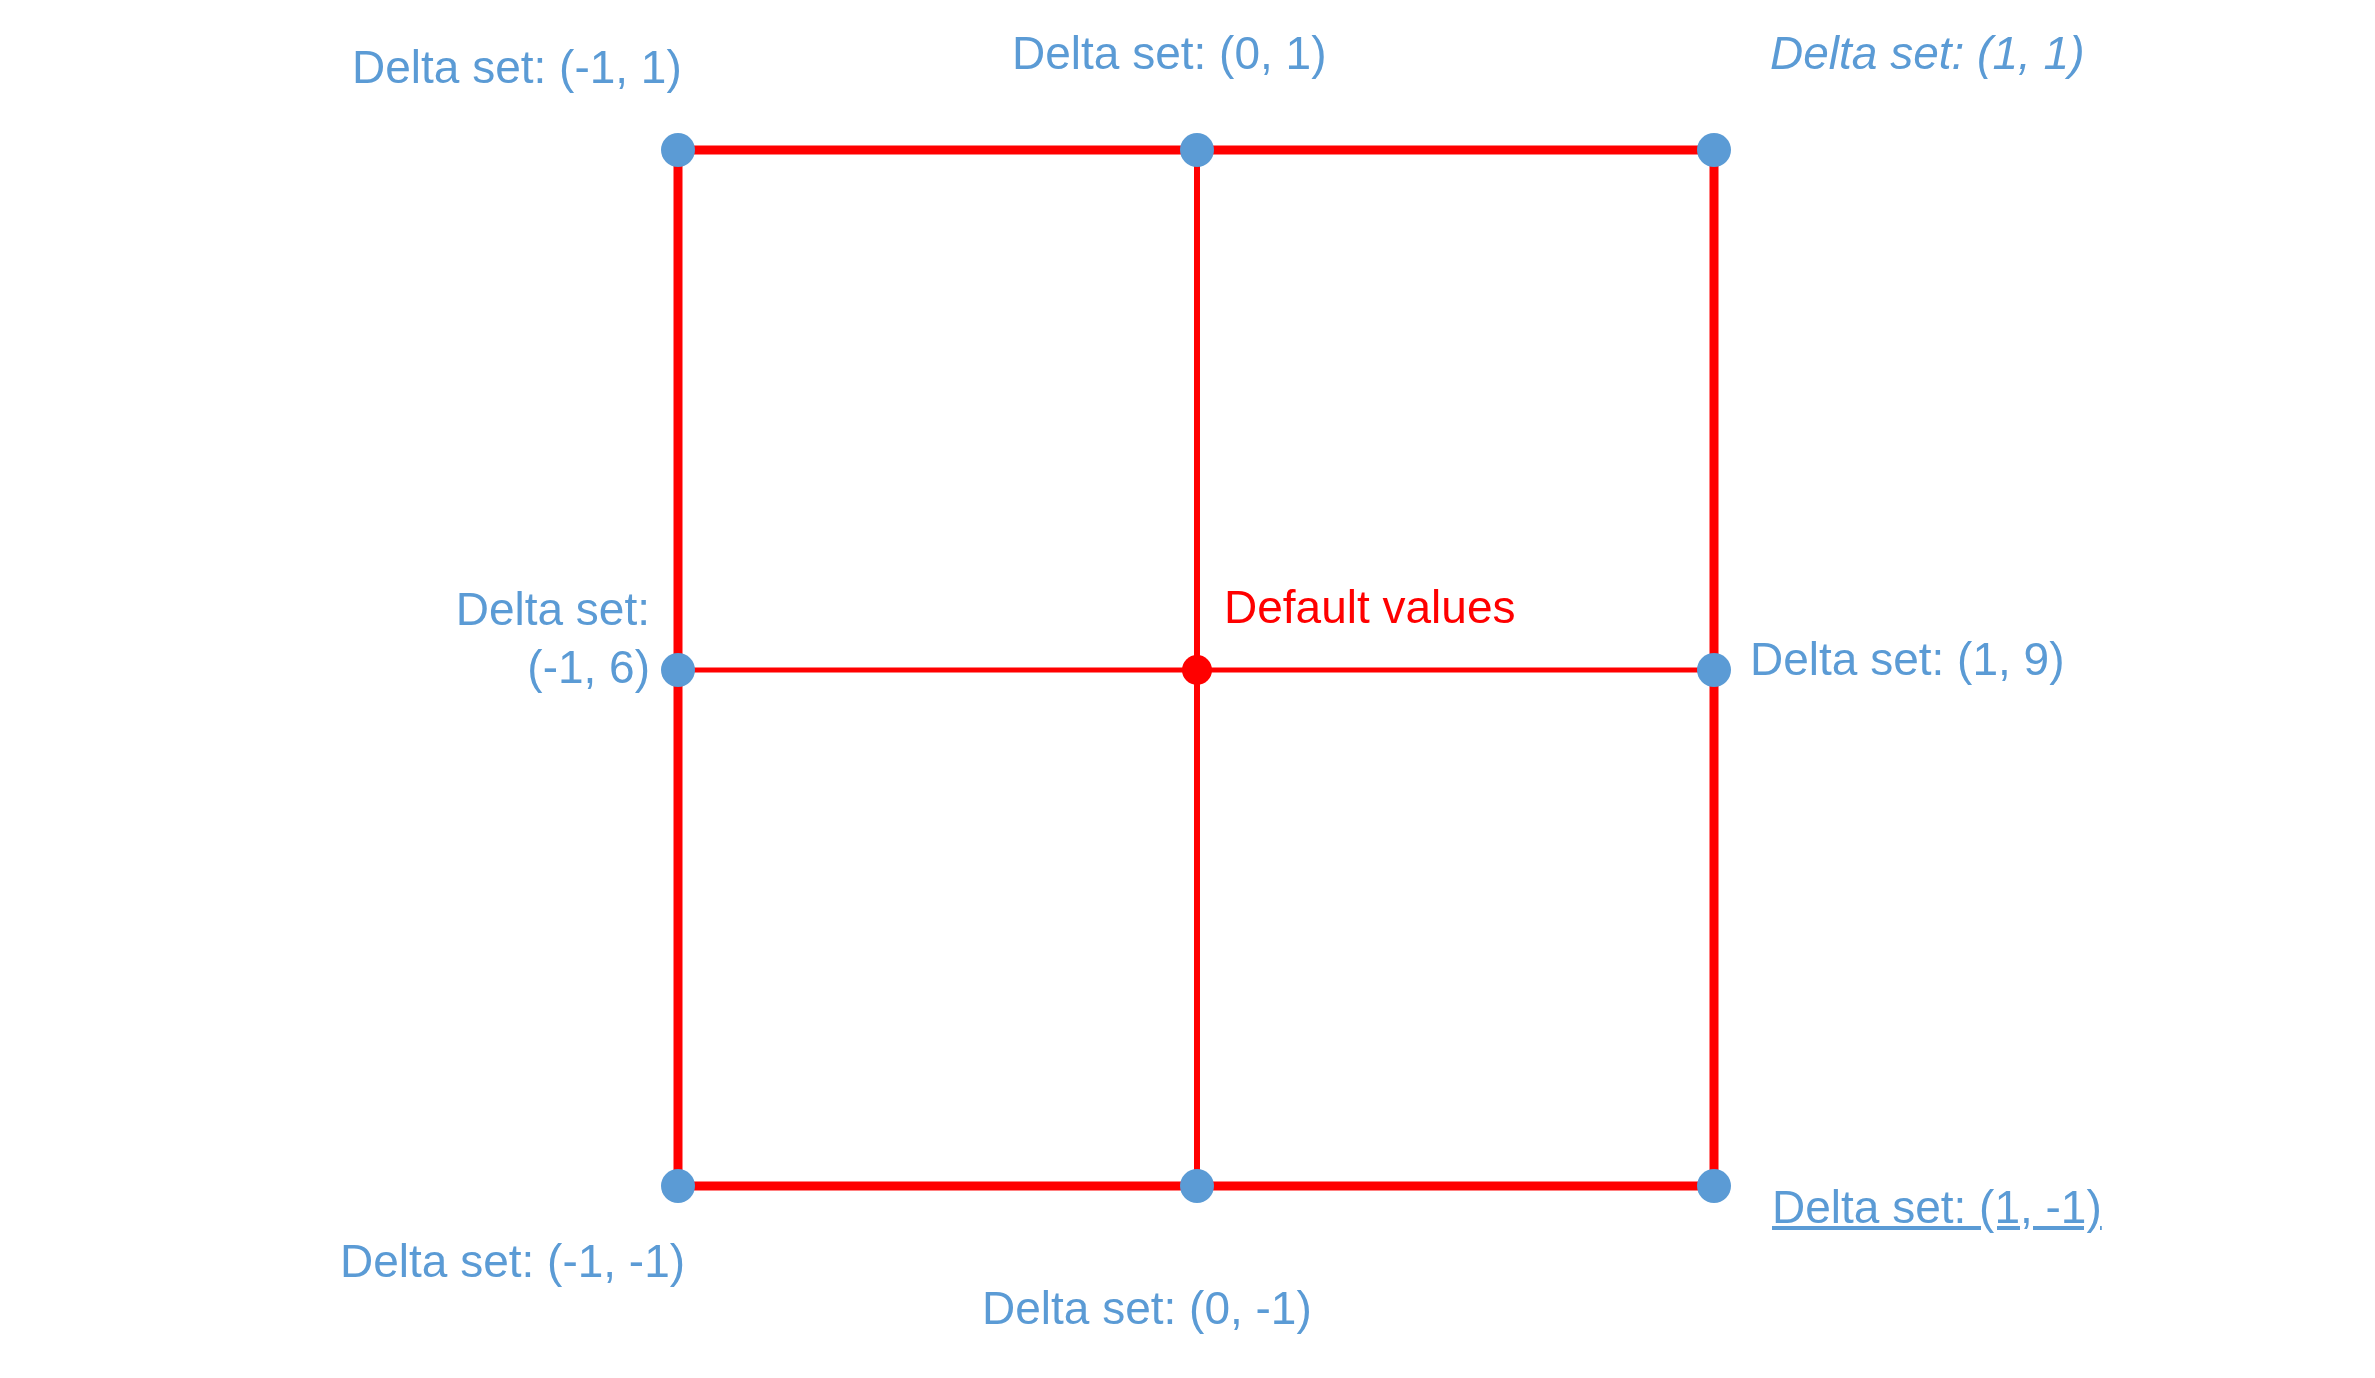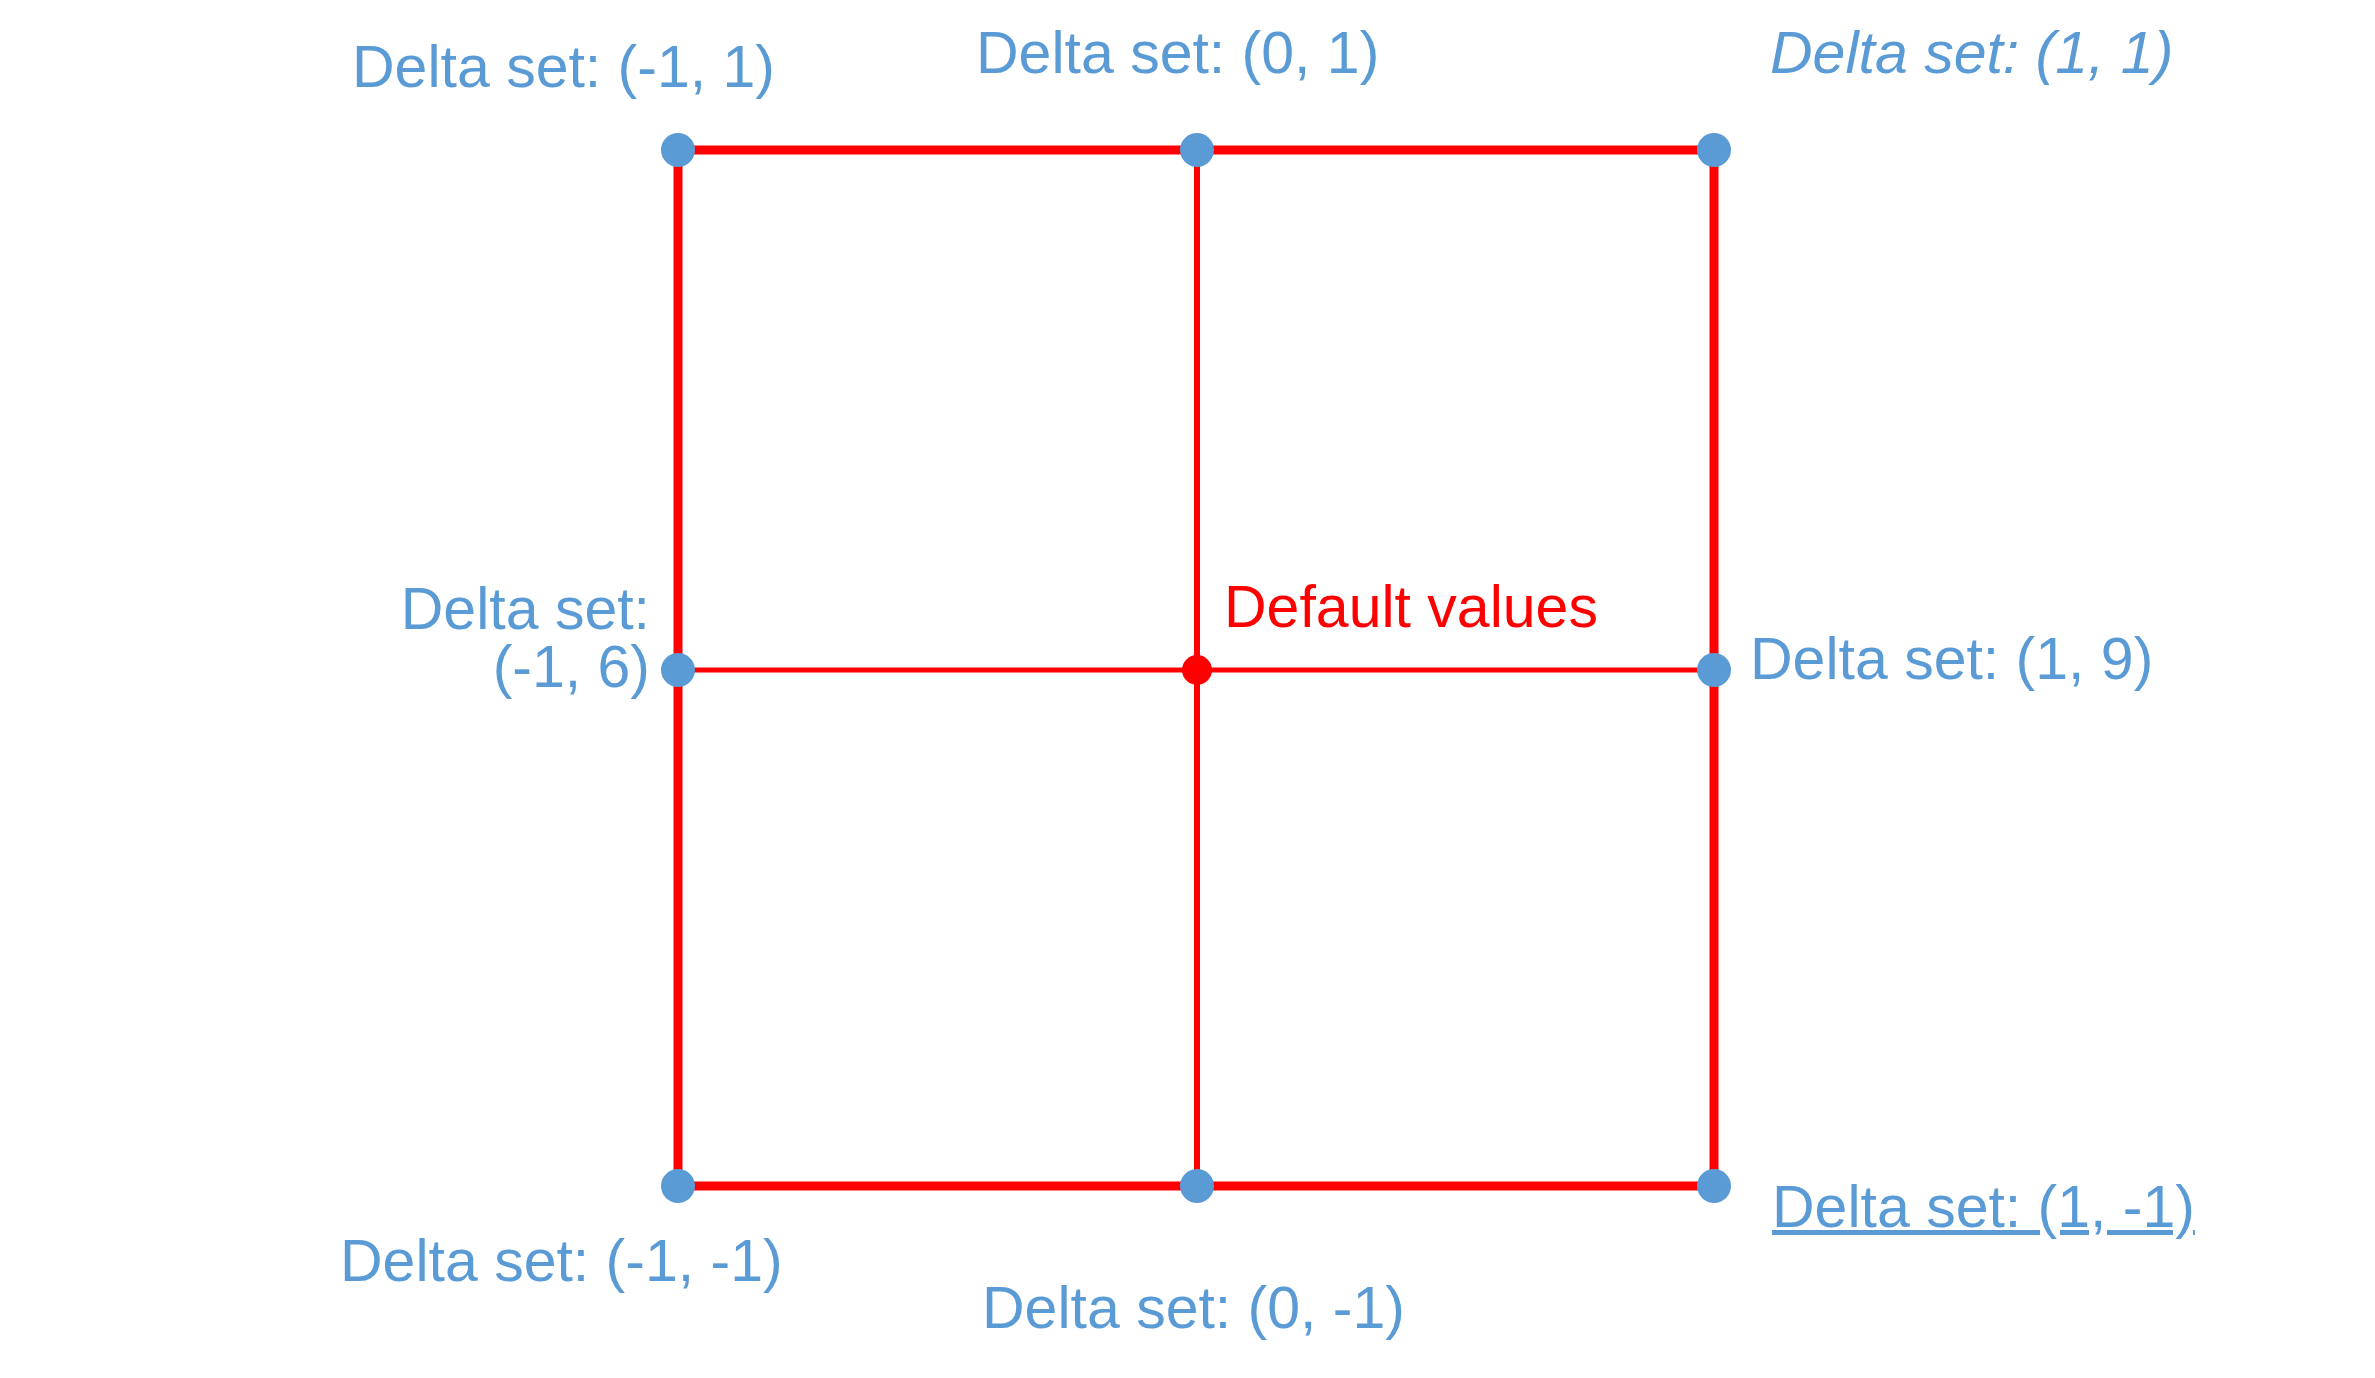--- a/index.html
+++ b/index.html
@@ -25,35 +25,35 @@
     top: 0;
     width: 2375px;
     height: 1378px;
     pointer-events: none;
   }
 
   
   .label {
     position: absolute;
     font-family: "Liberation Sans", sans-serif;
-    font-size: 59px;
+    font-size: 46px;
     line-height: 58px;
     color: #5B9BD5;
     white-space: pre;
   }
   .label.red {
     color: #FF0000;
   }
   .label.right-align {
     text-align: right;
     white-space: normal;
   }
 
   .lbl-tl      { left: 352px;  top: 38px;  }
-  .lbl-tc      { left: 976px;  top: 24px;  }
+  .lbl-tc      { left: 1012px;  top: 24px;  }
   .lbl-tr      { left: 1770px; top: 24px; font-style: italic;  }
   .lbl-ml      { left: 296px;  top: 580px; width: 354px; }
   .lbl-center  { left: 1224px; top: 578px; text-align: center; }
   .lbl-mr      { left: 1750px; top: 630px; }
   .lbl-bl      { left: 340px;  top: 1232px;}
   .lbl-bc      { left: 982px;  top: 1279px;}
   .lbl-br      { left: 1772px; top: 1178px; text-decoration: underline;}
 </style>
 </head>
 <body>

